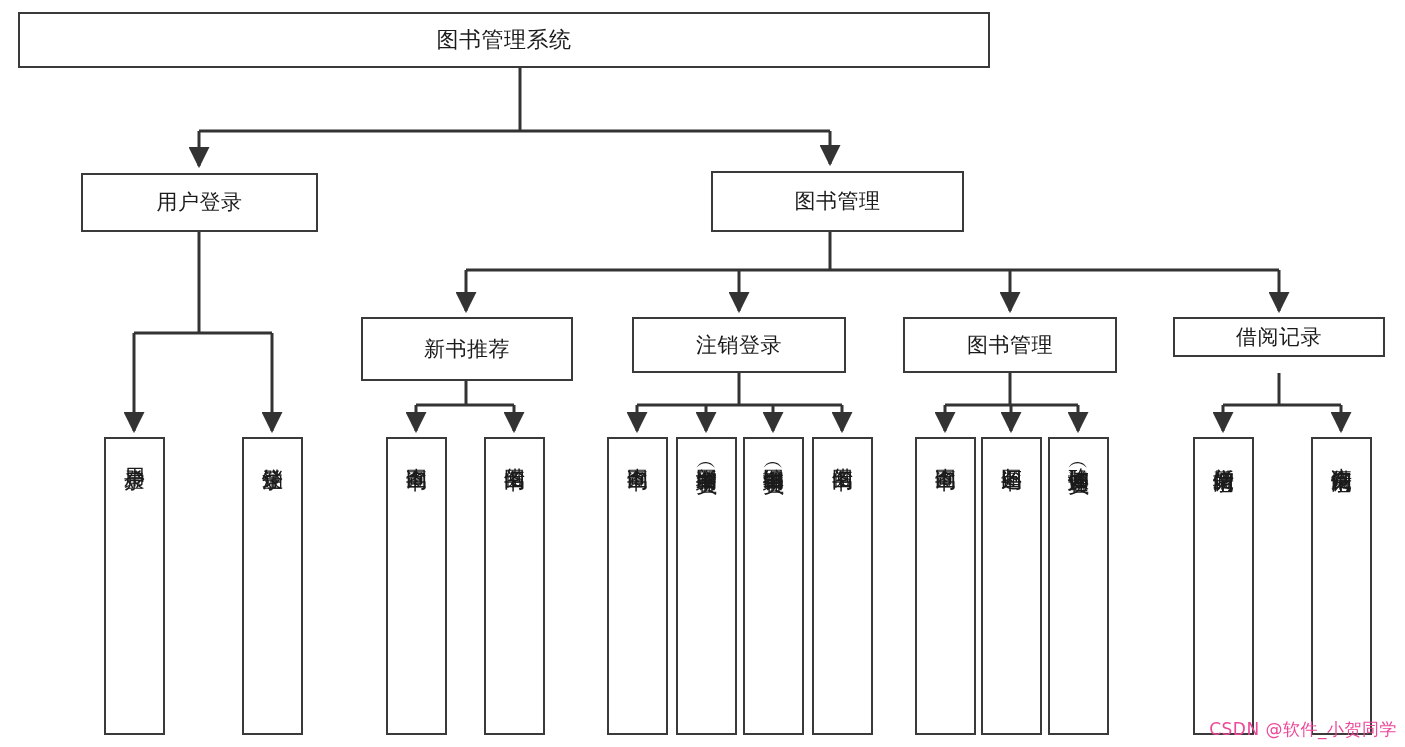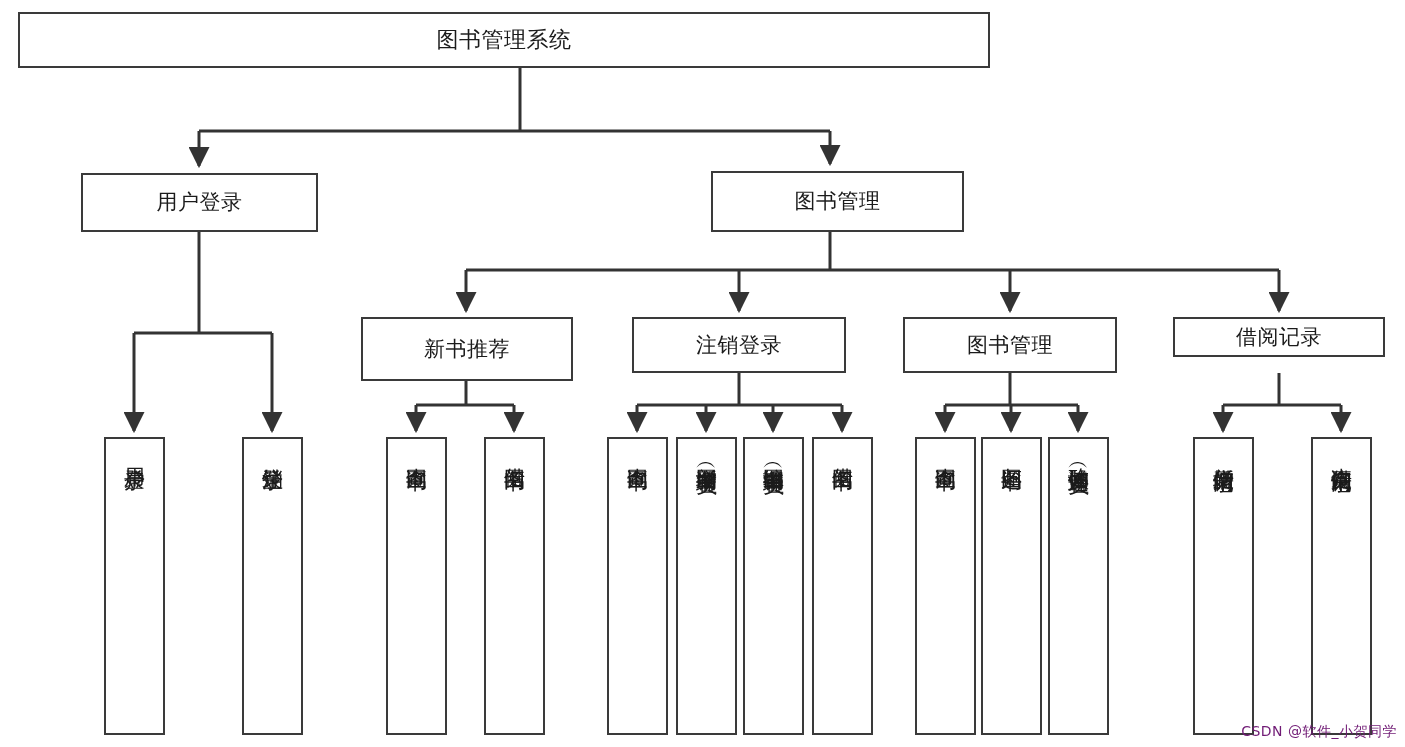--- a/index.html
+++ b/index.html
@@ -55,22 +55,22 @@
   .node.leaf {
     align-items: flex-start;
     justify-content: center;
     padding-top: 12px;
   }
   .node.root .label { font-size: 22px; }
   #watermark {
     position: absolute;
     right: 8px;
     bottom: 6px;
-    font-size: 14px;
-    color: #701a75;
+    font-size: 17px;
+    color: #ec4899;
     z-index: 5;
     white-space: nowrap;
     letter-spacing: 0.5px;
   }
 </style>
 </head>
 <body>
 
 <div id="canvas">
 

